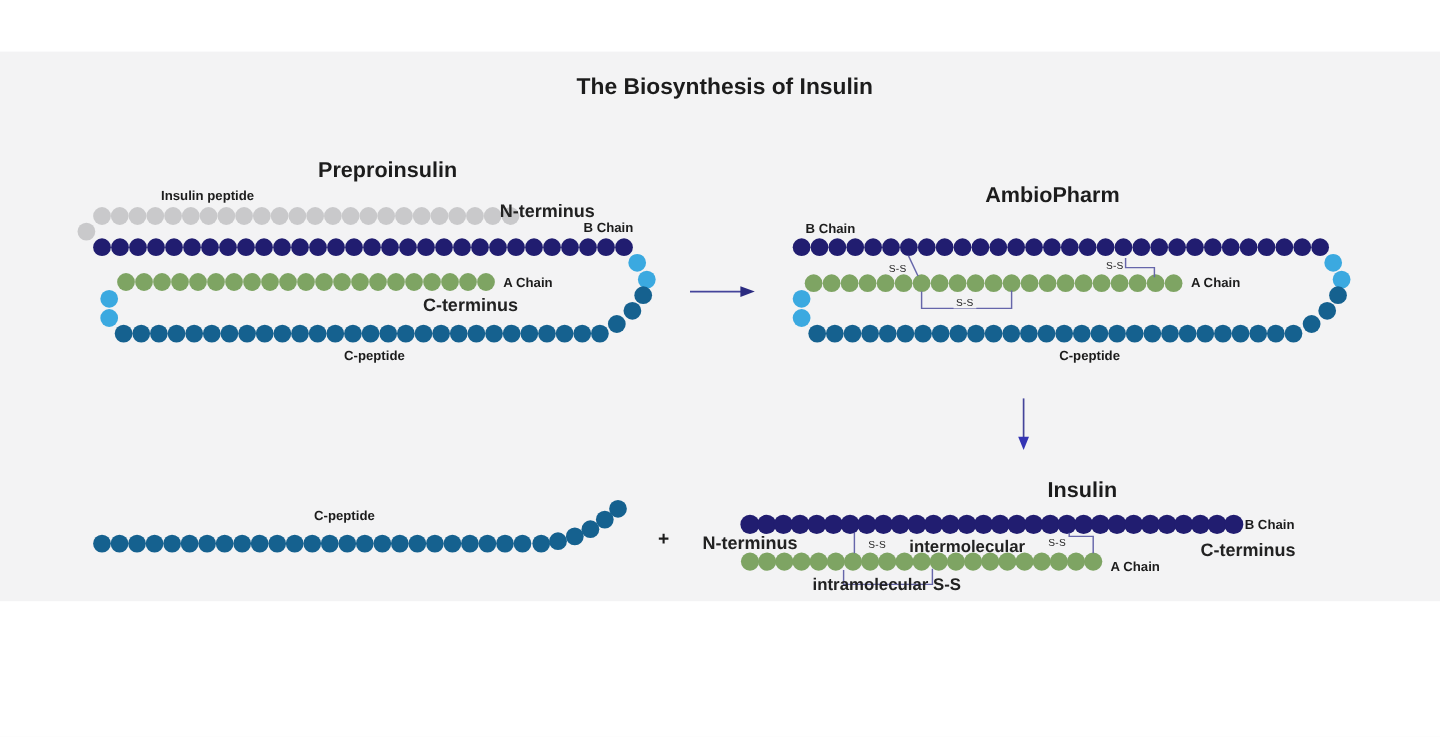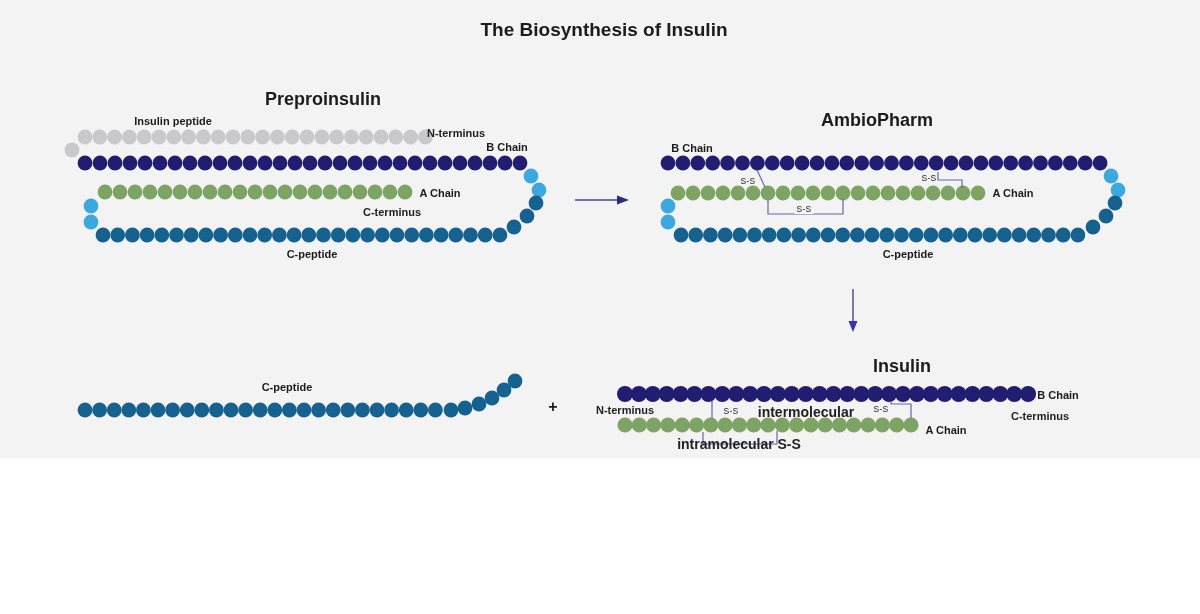--- a/index.html
+++ b/index.html
@@ -1,23 +1,23 @@
 <!DOCTYPE html>
 <html><head>
 <meta charset="utf-8">
 <style>
   html,body{margin:0;padding:0;}
   #stage{position:relative;width:1200px;height:458px;background:#f3f3f4;overflow:hidden;
-         font-family:"Liberation Sans",sans-serif;color:#1c1c1c;}
+         font-family:"Liberation Sans",sans-serif;color:#1c1c1c;margin-top:43px;}
   #beads-svg{position:absolute;left:0;top:0;}
   .lbl{position:absolute;transform:translate(-50%,-50%);white-space:nowrap;color:#1c1c1c;}
   .t-main{font-size:19px;font-weight:600;}
   .t-sec{font-size:18px;font-weight:600;}
   .t-chain{font-size:11px;font-weight:700;}
-  .t-term{font-size:11px;font-weight:700;color:#222;}
+  .t-term{font-size:15px;font-weight:700;color:#222;}
   .t-ss{font-size:8.5px;font-weight:400;color:#222;letter-spacing:.2px;text-align:center;}
   .t-mol{font-size:14px;font-weight:700;color:#222;}
   .bg{background:#f3f3f4;padding:0 2px;}
   .t-plus{font-size:16px;font-weight:600;}
   #logo{position:absolute;left:1046px;top:497px;}
 </style>
 </head>
 <body>
 
 <div id="stage">

